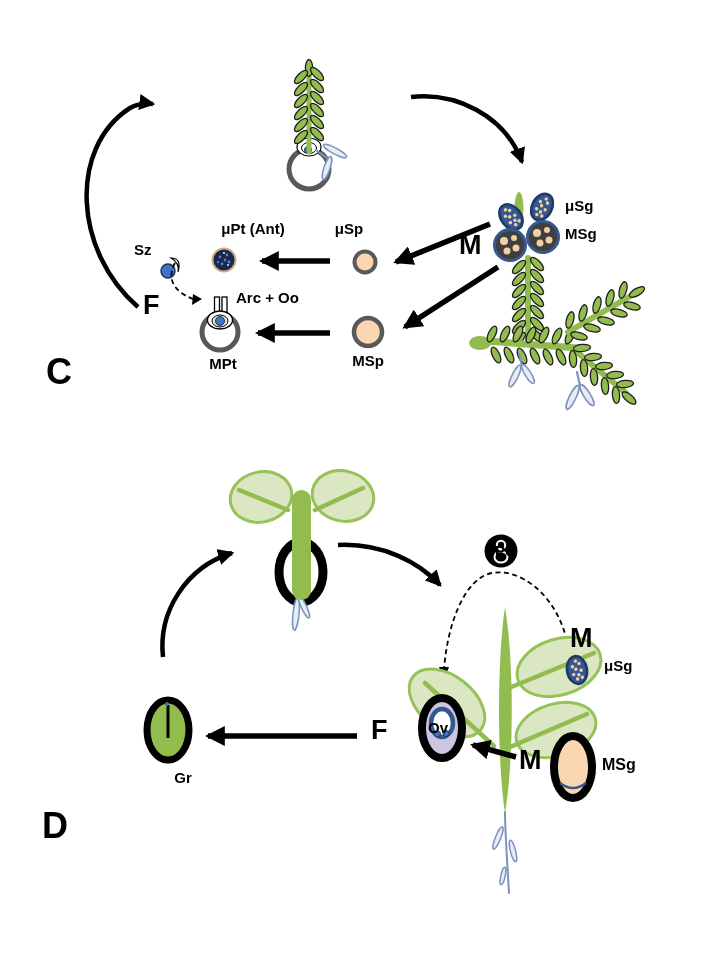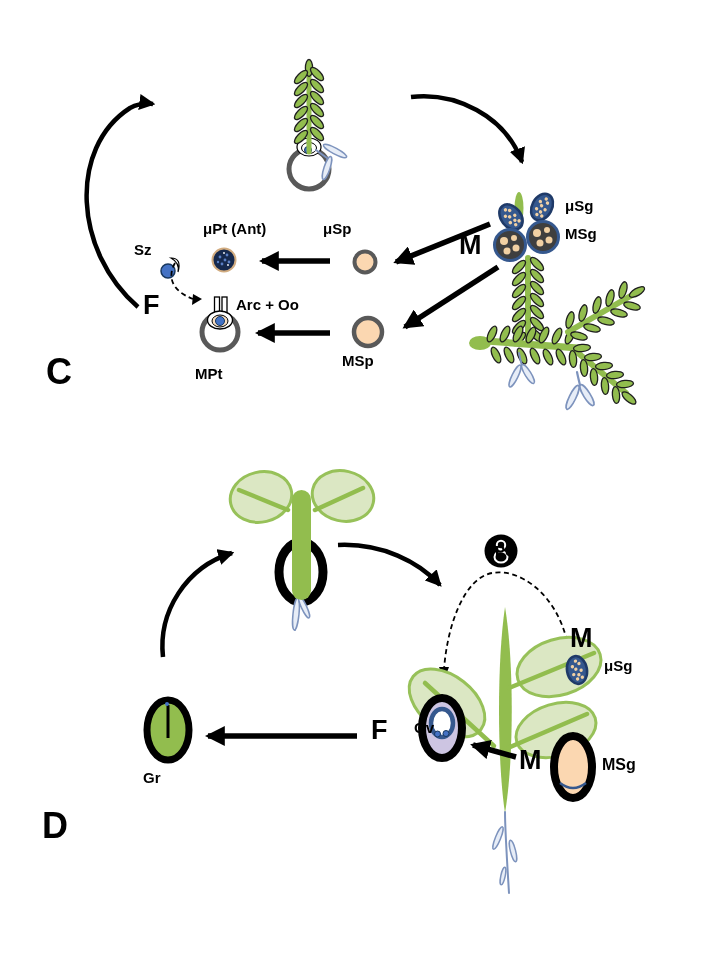--- a/index.html
+++ b/index.html
@@ -6,21 +6,21 @@
     --plant-green:#92bd4e; --pale-leaf:#dbe7c3; --leaf-edge:#97c159;
     --peach:#fbd7b1; --ring-gray:#595959; --navy:#35588e;
     --dark-sporangium:#3f3f3f; --gamete-blue:#4472c4; --lavender:#cdc5e2;
     --root-fill:#e7edf7; --root-stroke:#7d93bd;
   }
   html,body{margin:0;padding:0;background:#fff;}
   #fig{position:relative;width:720px;height:960px;background:#fff;overflow:hidden;
        font-family:"Liberation Sans",sans-serif;}
   svg{position:absolute;left:0;top:0;}
   .lbl{position:absolute;font-weight:bold;color:#000;font-size:15px;line-height:1.1;white-space:nowrap;}
-  .ctr{text-align:left;}
+  .ctr{text-align:center;}
   .lbl-lg{font-size:27px;}
   .lbl-panel{font-size:36px;}
   
   .stem{stroke:var(--plant-green);fill:none;stroke-linecap:round;}
   .lf-e{fill:var(--plant-green);stroke:#1f1f1f;stroke-width:1.3;}
   .tarrow{stroke:#000;stroke-width:5.5;fill:none;marker-end:url(#ah);}
   .carc{stroke:#000;stroke-width:4.5;fill:none;marker-end:url(#ah);}
   .dasharc{stroke:#000;stroke-width:1.8;stroke-dasharray:5 3.5;fill:none;}
   .navyfill{fill:var(--navy);stroke:#1f3a68;stroke-width:2.5;}
   .dotpeach{fill:#f1d0a3;}
@@ -268,28 +268,28 @@
   </g>
 </svg>
 
 <div class="lbl" style="left:565px;top:198px">μSg</div>
 <div class="lbl" style="left:565px;top:226px">MSg</div>
 <div class="lbl lbl-lg" style="left:459px;top:231px">M</div>
 <div class="lbl ctr" style="left:323px;top:221px;width:52px">μSp</div>
 <div class="lbl ctr" style="left:203px;top:221px;width:100px">μPt (Ant)</div>
 <div class="lbl" style="left:134px;top:242px">Sz</div>
 <div class="lbl lbl-lg" style="left:143px;top:291px">F</div>
-<div class="lbl" style="left:236px;top:297px">Arc + Oo</div>
-<div class="lbl ctr" style="left:195px;top:366px;width:56px">MPt</div>
+<div class="lbl" style="left:236px;top:290px">Arc + Oo</div>
+<div class="lbl ctr" style="left:195px;top:356px;width:56px">MPt</div>
 <div class="lbl ctr" style="left:342px;top:353px;width:52px">MSp</div>
 <div class="lbl lbl-panel" style="left:46px;top:352px">C</div>
 
 <div class="lbl" style="left:495px;top:543px">Po</div>
 <div class="lbl lbl-lg" style="left:570px;top:624px">M</div>
 <div class="lbl" style="left:604px;top:658px">μSg</div>
 <div class="lbl lbl-lg" style="left:371px;top:716px">F</div>
 <div class="lbl ctr" style="left:414px;top:720px;width:48px">Ov</div>
 <div class="lbl lbl-lg" style="left:519px;top:746px">M</div>
 <div class="lbl" style="left:602px;top:756px;font-size:16px">MSg</div>
-<div class="lbl ctr" style="left:143px;top:770px;width:48px">Gr</div>
+<div class="lbl ctr" style="left:159px;top:770px;width:48px">Gr</div>
 <div class="lbl lbl-panel" style="left:42px;top:806px">D</div>
 
 </div>
 
 </body></html>

